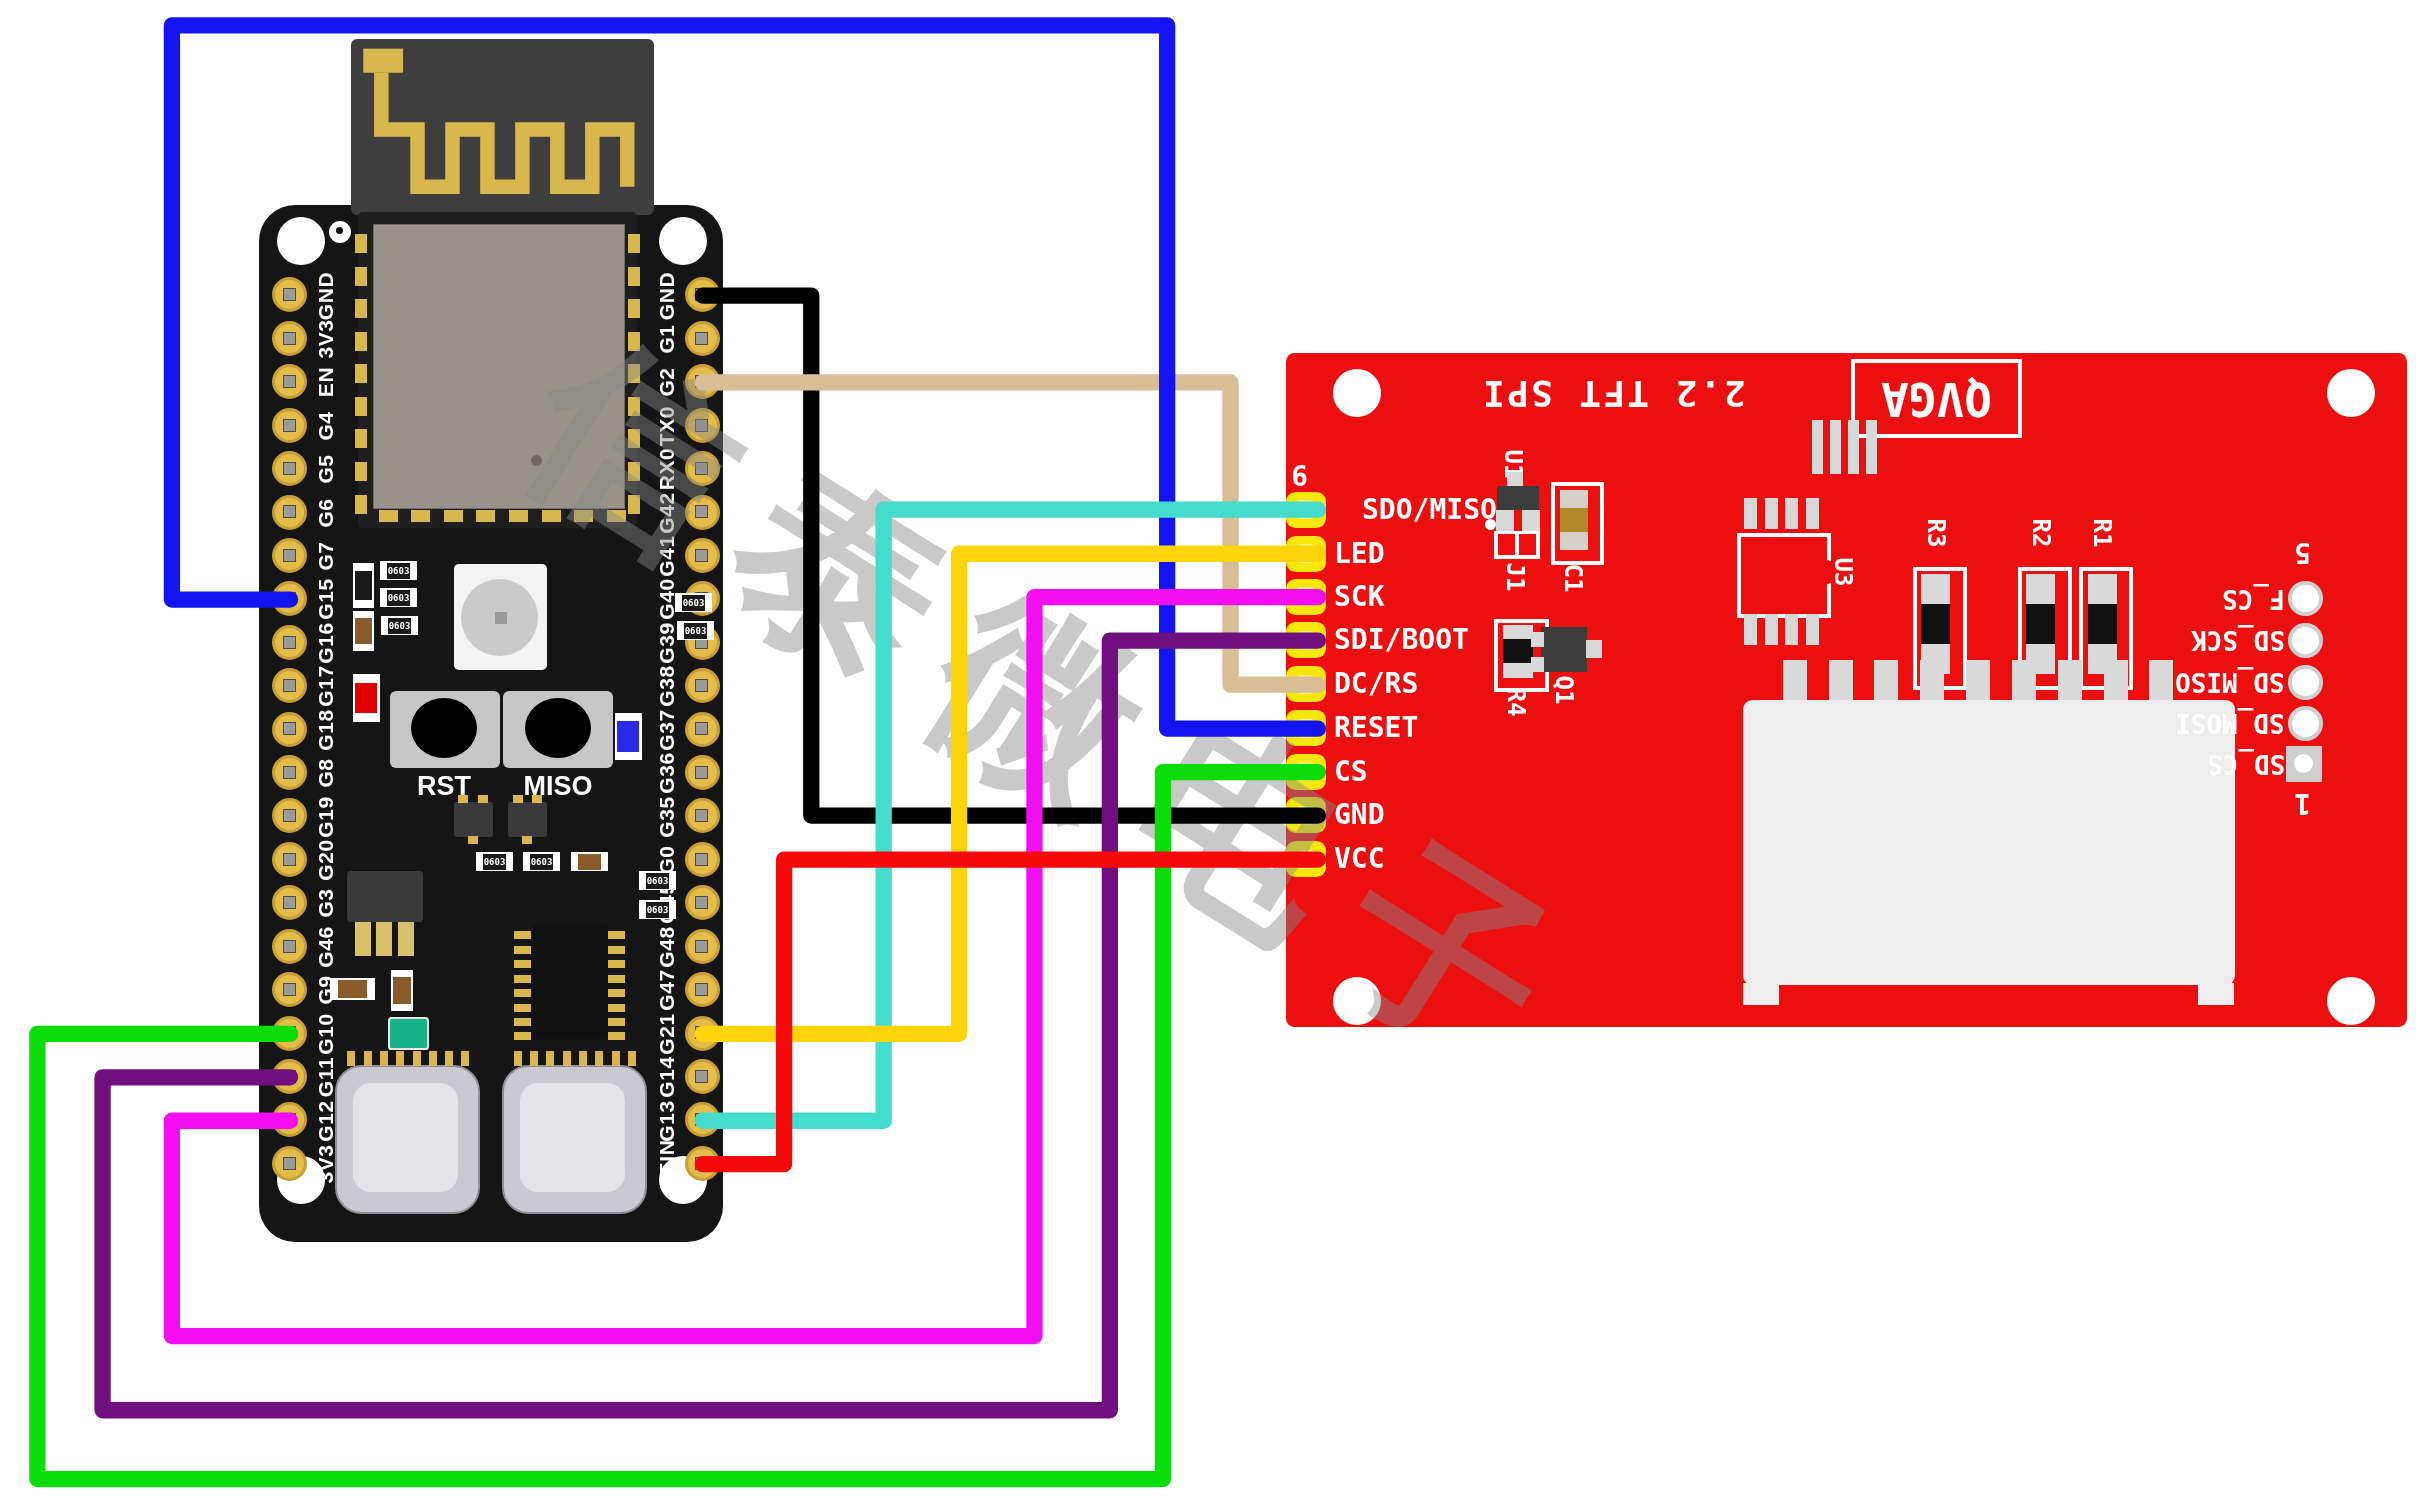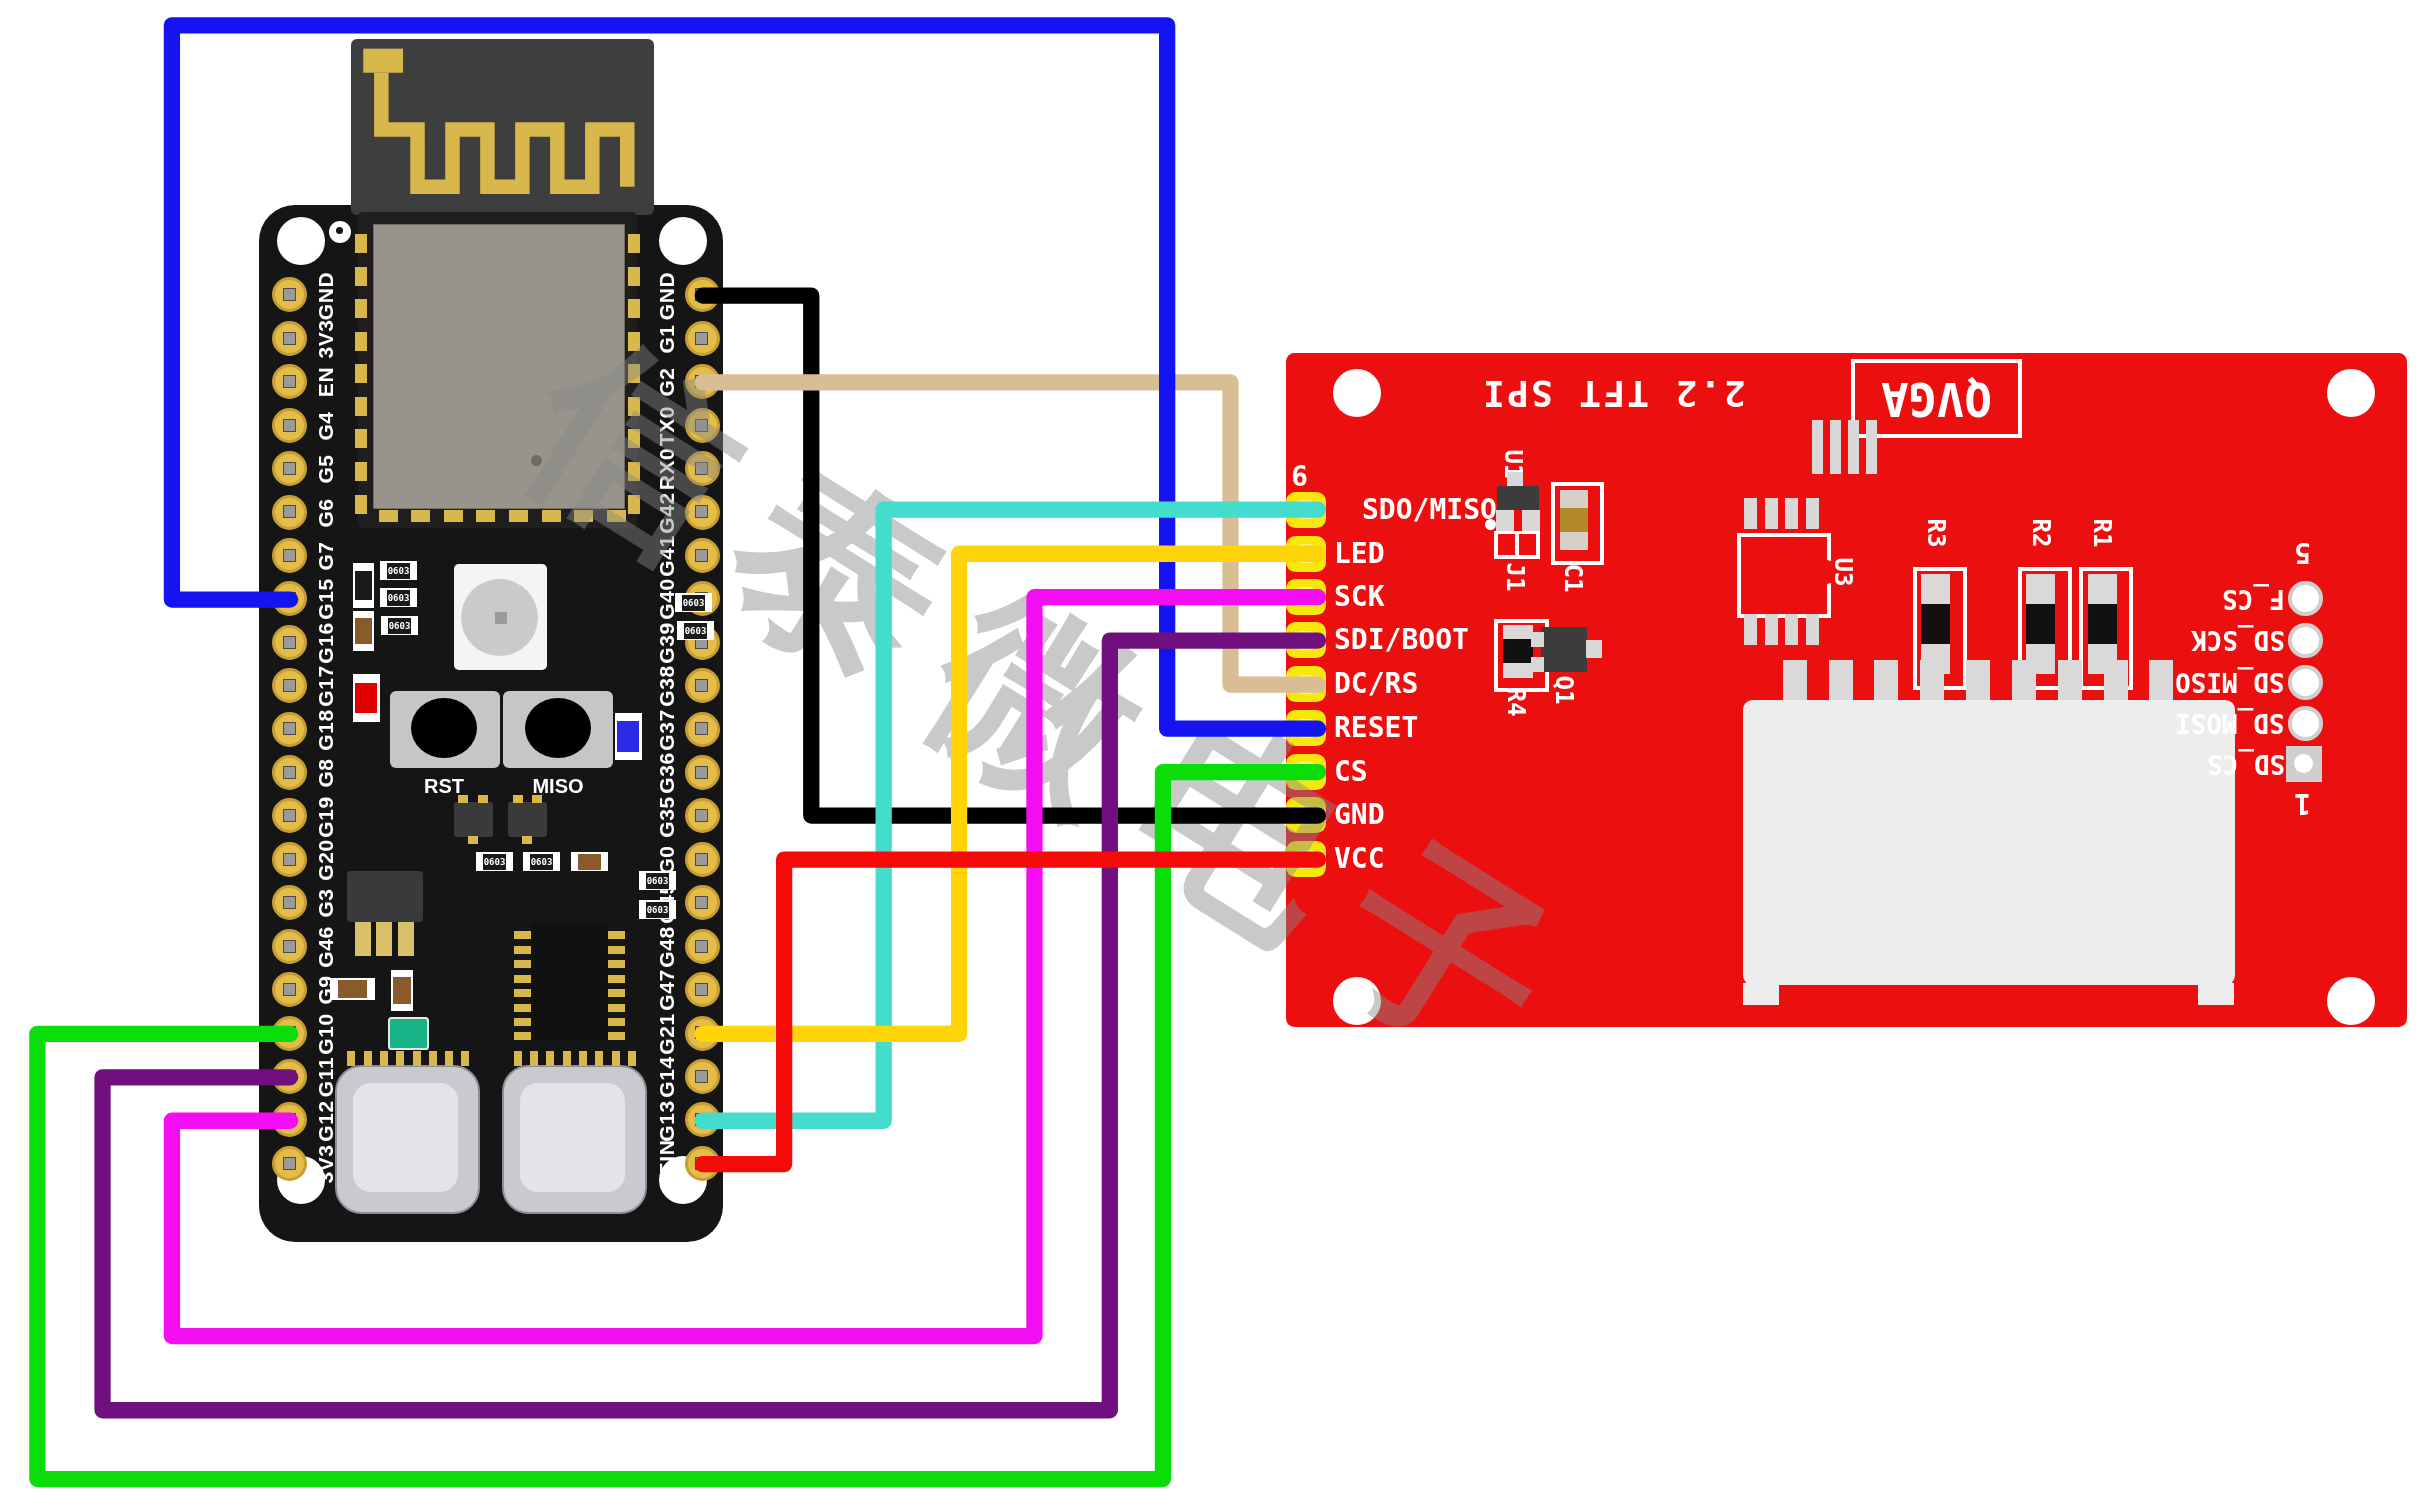--- a/index.html
+++ b/index.html
@@ -10,21 +10,21 @@
   .mono{font-family:"DejaVu Sans Mono",monospace;font-weight:bold;color:#ffffff}
   .pinlabel{position:absolute;color:#ffffff;font-weight:bold;font-size:21px;white-space:nowrap;
             transform:translate(-50%,-50%) rotate(-90deg);letter-spacing:0.6px}
   .tftpinlabel{position:absolute;left:1334px;height:36px;line-height:36px;font-size:28px;
                font-family:"DejaVu Sans Mono",monospace;font-weight:bold;color:#fff;white-space:nowrap}
   .sdlabel{position:absolute;right:141px;height:31px;line-height:31px;font-size:26px;
            font-family:"DejaVu Sans Mono",monospace;font-weight:bold;color:#fff;
            transform:rotate(180deg);white-space:nowrap}
   .ref{position:absolute;color:#ffffff;font-weight:bold;font-family:"DejaVu Sans Mono",monospace;
        font-size:24px;transform:translate(-50%,-50%) rotate(90deg);white-space:nowrap}
-  .btnlabel{position:absolute;color:#ffffff;font-weight:bold;font-size:20px;
+  .btnlabel{position:absolute;color:#ffffff;font-weight:bold;font-size:27px;
             transform:translate(-50%,-50%);white-space:nowrap}
   .watermark{position:absolute;left:621px;top:283px;font-size:199px;letter-spacing:40px;
              color:rgba(135,135,135,0.45);transform:rotate(32deg);transform-origin:0 0;
              white-space:nowrap;font-weight:bold;z-index:5}
   .wiresvg{position:absolute;left:0;top:0;z-index:6}
   .bar{position:absolute;background:#D8D8D8}
 </style>
 </head>
 <body>
 

